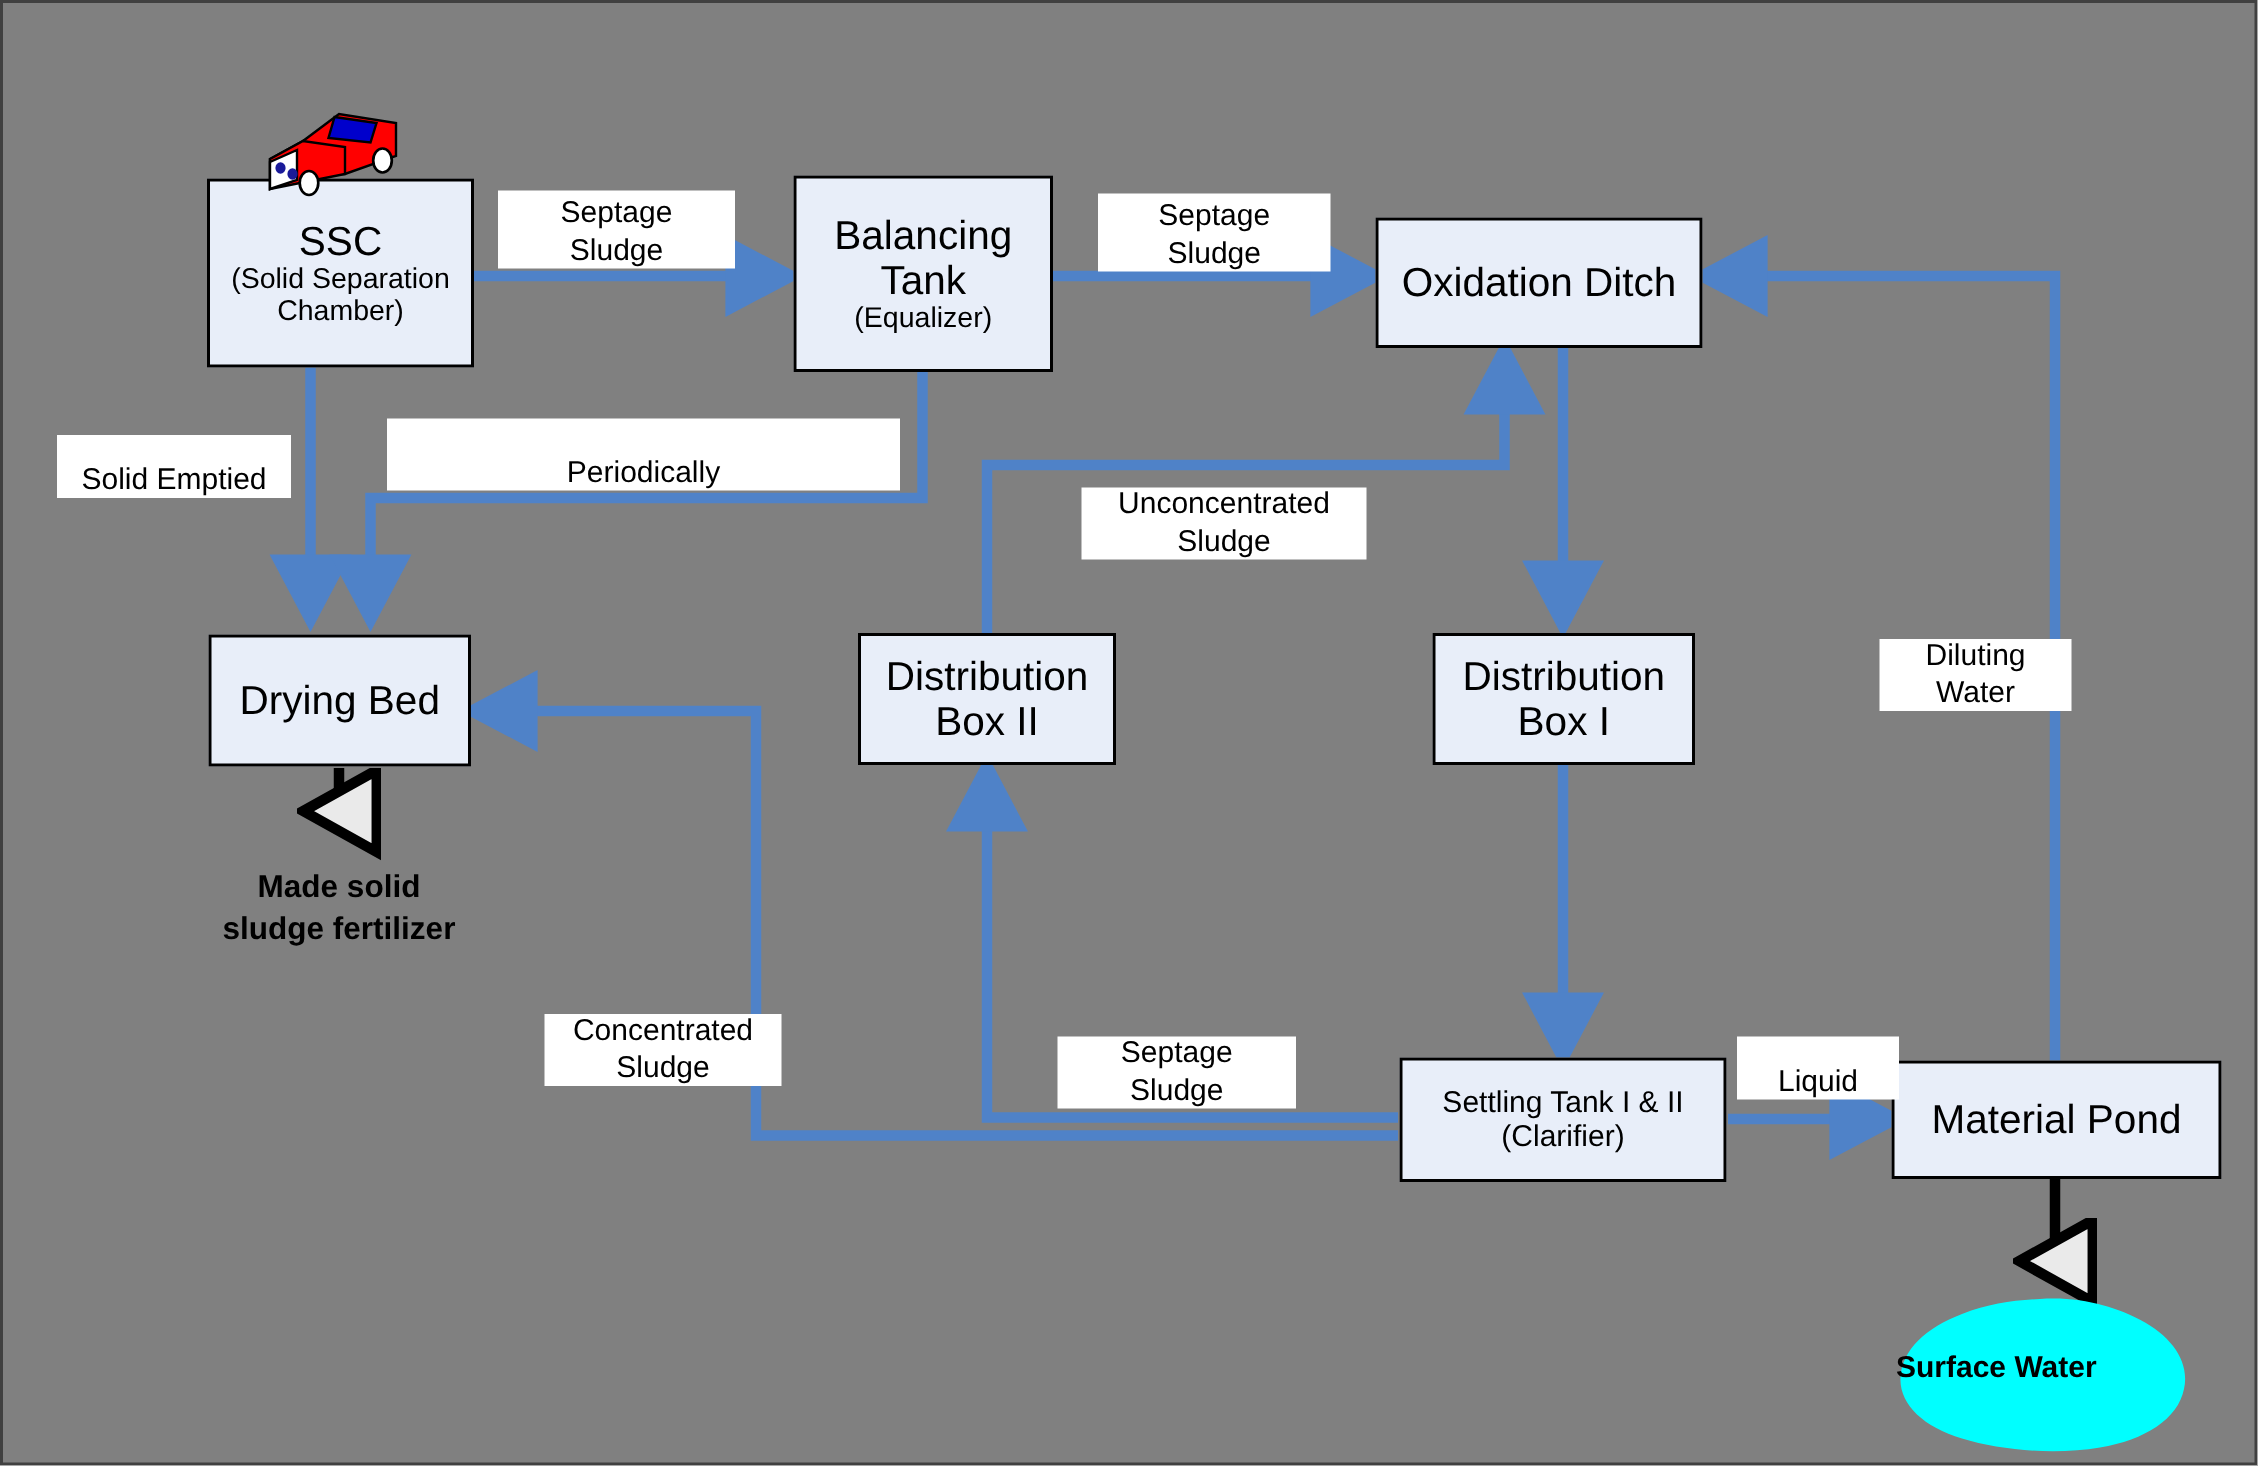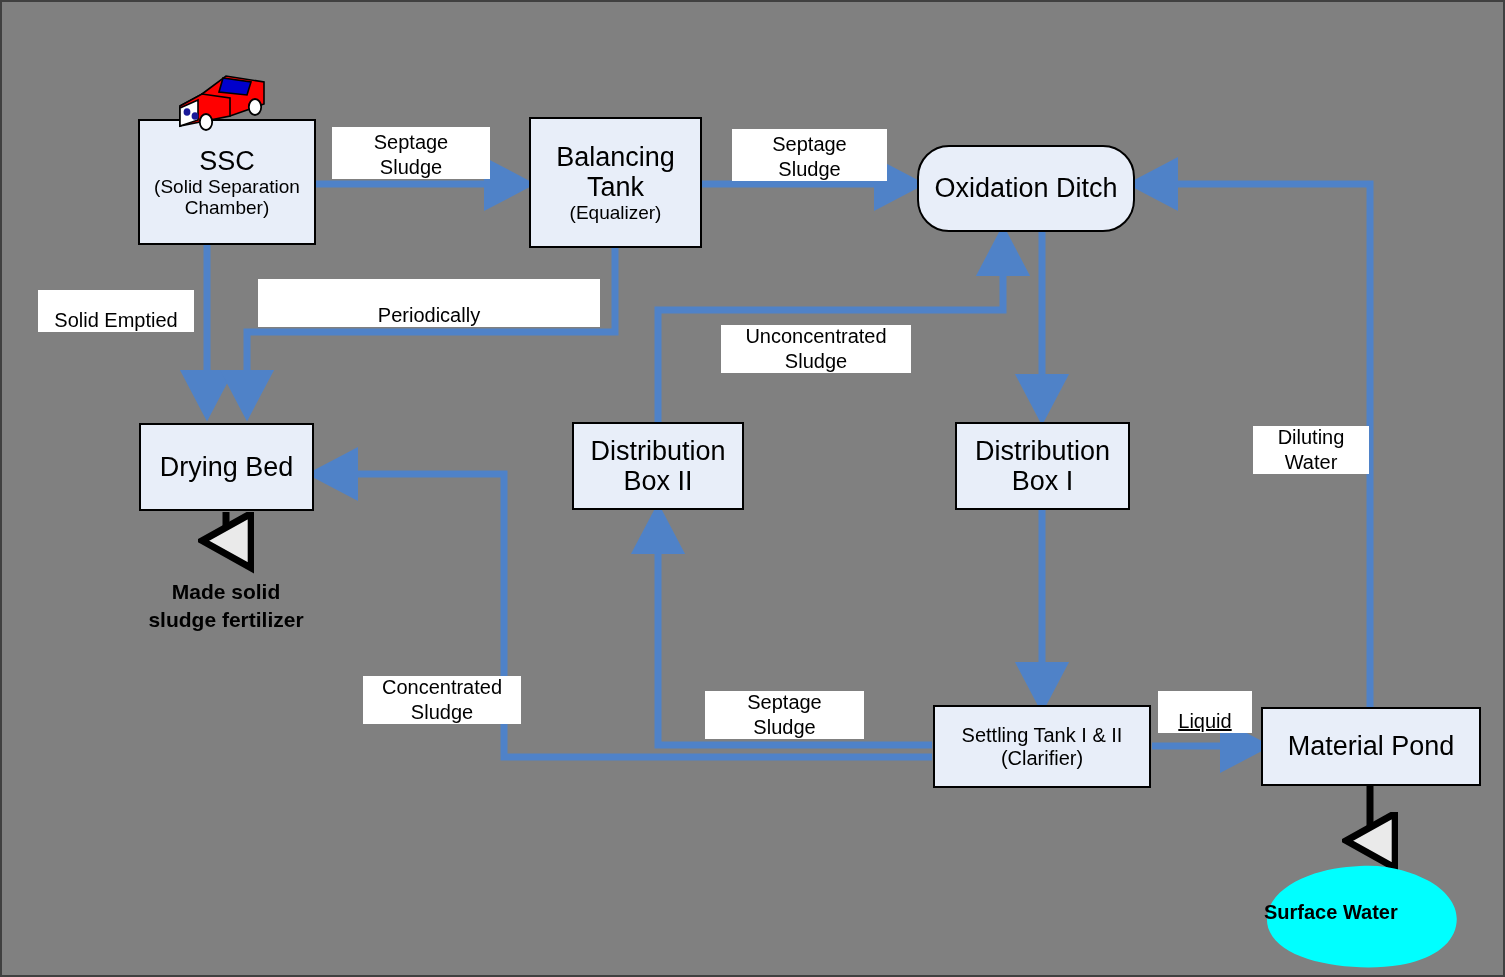--- a/index.html
+++ b/index.html
@@ -159,21 +159,21 @@
     <div class="sub">(Solid Separation</div>
     <div class="sub">Chamber)</div>
   </div>
 
   <div class="node" style="left:527px; top:115px; width:173px; height:131px;">
     <div class="main">Balancing</div>
     <div class="main">Tank</div>
     <div class="sub">(Equalizer)</div>
   </div>
 
-  <div class="node" style="left:915px; top:143px; width:218px; height:87px;border-radius:32px;">
+  <div class="node" style="left:915px; top:143px; width:218px; height:87px;">
     <div class="main">Oxidation Ditch</div>
   </div>
 
   <div class="node" style="left:137px; top:421px; width:175px; height:88px;">
     <div class="main">Drying Bed</div>
   </div>
 
   <div class="node" style="left:570px; top:420px; width:172px; height:88px;">
     <div class="main">Distribution</div>
     <div class="main">Box II</div>
@@ -209,36 +209,36 @@
 
   <div class="label" style="left:256px; top:277px; width:342px; height:48px;">
     <span>Periodically</span>
   </div>
 
   <div class="label" style="left:719px; top:323px; width:190px; height:48px;">
     <span>Unconcentrated</span>
     <span>Sludge</span>
   </div>
 
-  <div class="label" style="left:1251px; top:424px; width:116px; height:48px;">
+  <div class="label" style="left:1251px; top:424px; width:128px; height:48px;">
     <span>Diluting</span>
     <span>Water</span>
   </div>
 
   <div class="label" style="left:361px; top:674px; width:158px; height:48px;">
     <span>Concentrated</span>
     <span>Sludge</span>
   </div>
 
   <div class="label" style="left:703px; top:689px; width:159px; height:48px;">
     <span>Septage</span>
     <span>Sludge</span>
   </div>
 
-  <div class="label" style="left:1156px; top:689px; width:94px; height:42px;text-decoration:underline;">
+  <div class="label" style="left:1156px; top:689px; width:108px; height:42px;">
     <span>Liquid</span>
   </div>
 
   <div class="plain-text" style="left:122px; top:576px; width:204px;">
     <div>Made solid</div>
     <div>sludge fertilizer</div>
   </div>
 
   <svg id="surface-water-blob" viewBox="0 0 196 104" xmlns="http://www.w3.org/2000/svg">
     <path d="M96,2 C124,0 148,8 163,16 C184,27 196,44 192,62 C188,82 166,96 136,101

